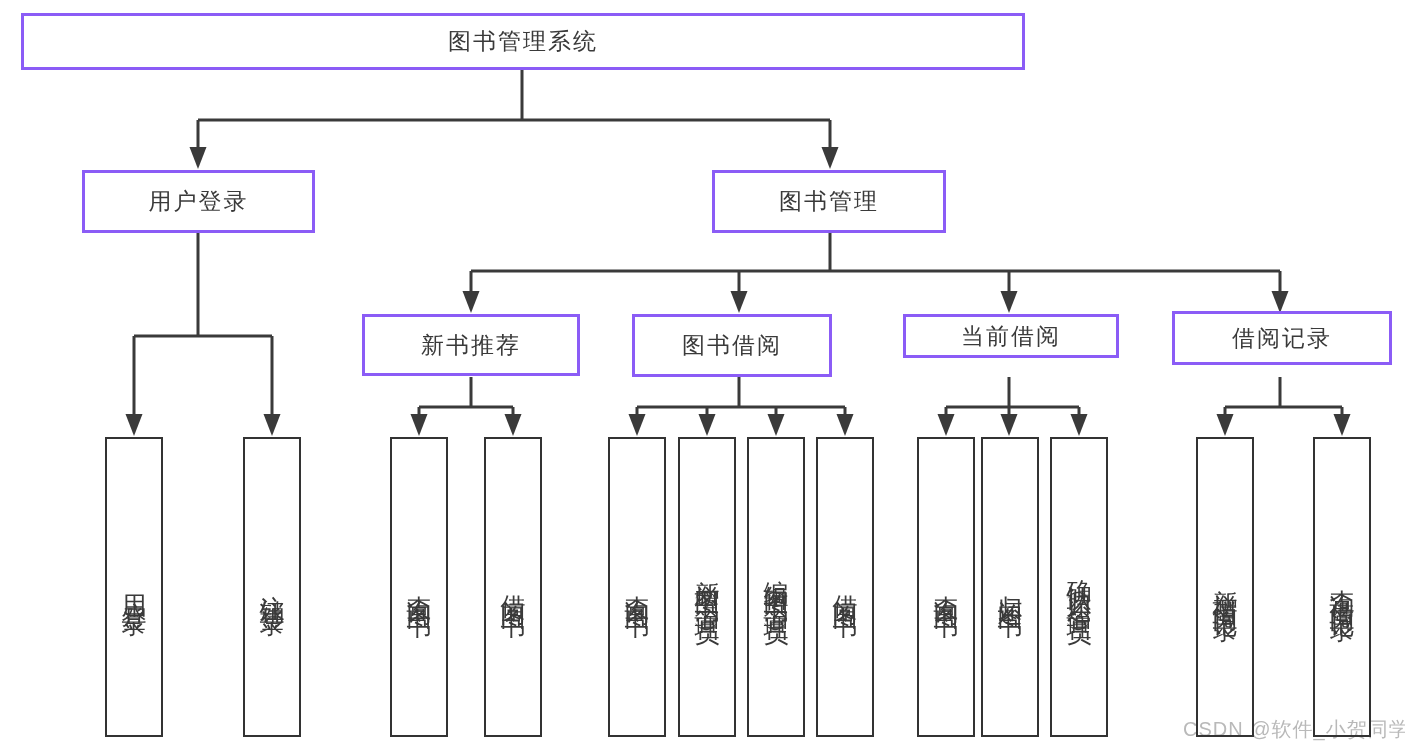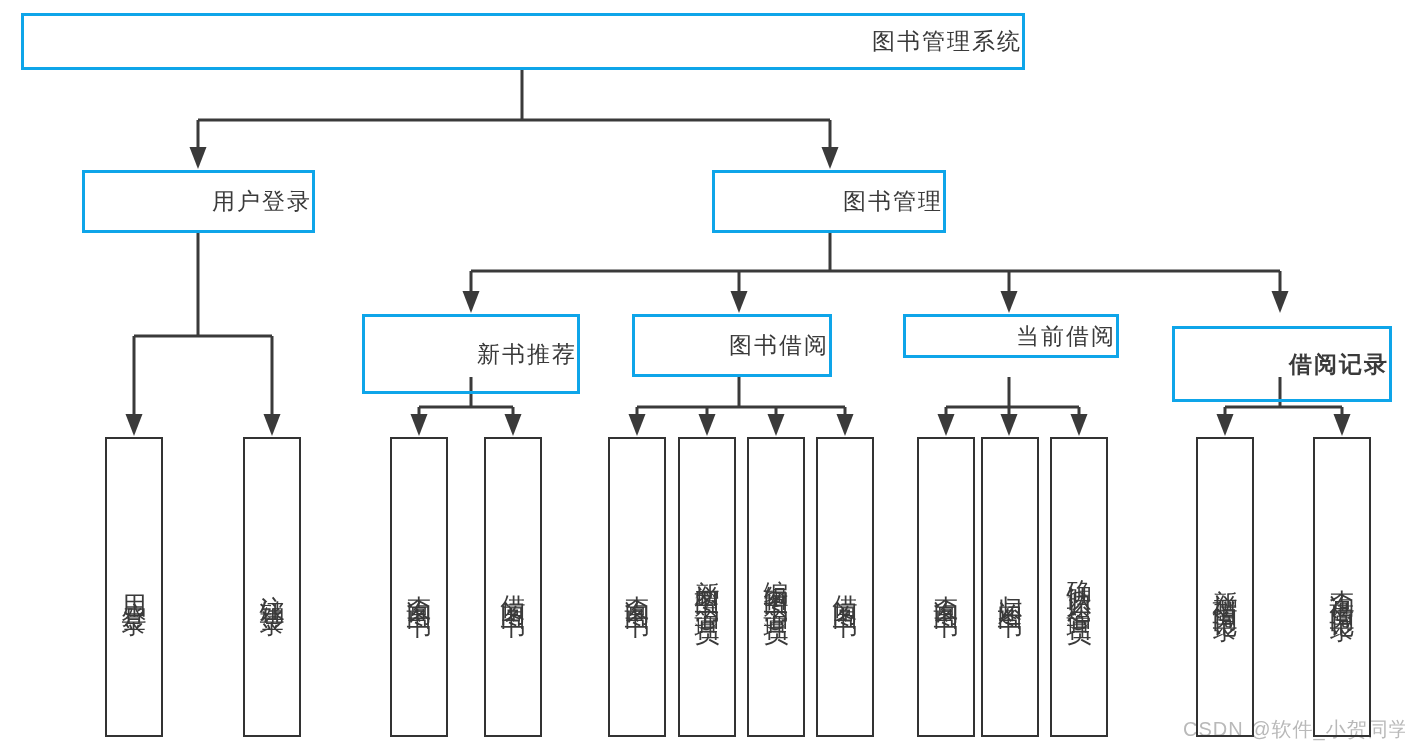--- a/index.html
+++ b/index.html
@@ -26,25 +26,25 @@
     top: 716px;
     z-index: 1;
     font-size: 20px;
     color: #b9b9b9;
     letter-spacing: 1px;
     white-space: nowrap;
   }
   .node {
     position: absolute;
     box-sizing: border-box;
-    border: 3px solid #0ea5e9;
+    border: 3px solid #8b5cf6;
     background: transparent;
     display: flex;
     align-items: center;
-    justify-content: flex-end;
+    justify-content: center;
     z-index: 2;
   }
   .node .hlabel {
     font-size: 23px;
     color: #3a3a3a;
     letter-spacing: 2px;
     white-space: nowrap;
   }
   .leaf {
     position: absolute;
@@ -65,24 +65,24 @@
     font-size: 25px;
     line-height: 1;
     letter-spacing: 6px;
     color: #3a3a3a;
     white-space: nowrap;
   }
   
   .root  { left: 21px;   top: 13px;  width: 1004px; height: 57px; }
   .l2a   { left: 82px;   top: 170px; width: 233px;  height: 63px; }
   .l2b   { left: 712px;  top: 170px; width: 234px;  height: 63px; }
-  .l3a   { left: 362px;  top: 314px; width: 218px;  height: 80px; }
+  .l3a   { left: 362px;  top: 314px; width: 218px;  height: 62px; }
   .l3b   { left: 632px;  top: 314px; width: 200px;  height: 63px; }
   .l3c   { left: 903px;  top: 314px; width: 216px;  height: 44px; }
-  .l3d   { left: 1172px; top: 326px; width: 220px;  height: 76px; font-weight: bold; }
+  .l3d   { left: 1172px; top: 311px; width: 220px;  height: 54px; }
   .lf1  { left: 105px; }
   .lf2  { left: 243px; }
   .lf3  { left: 390px; }
   .lf4  { left: 484px; }
   .lf5  { left: 608px; }
   .lf6  { left: 678px; }
   .lf7  { left: 747px; }
   .lf8  { left: 816px; }
   .lf9  { left: 917px; }
   .lf10 { left: 981px; }

